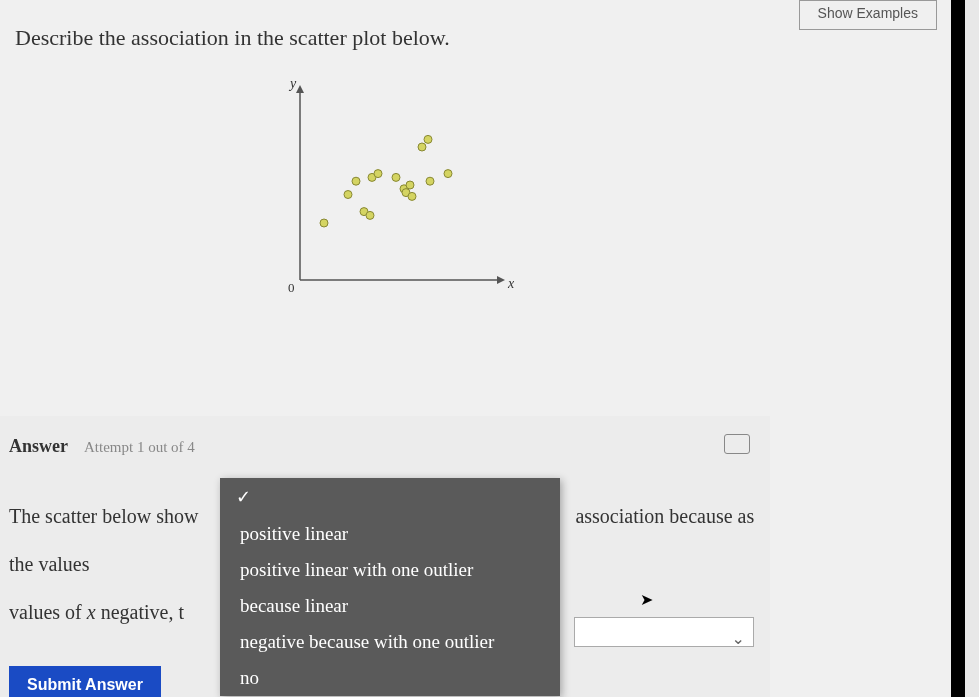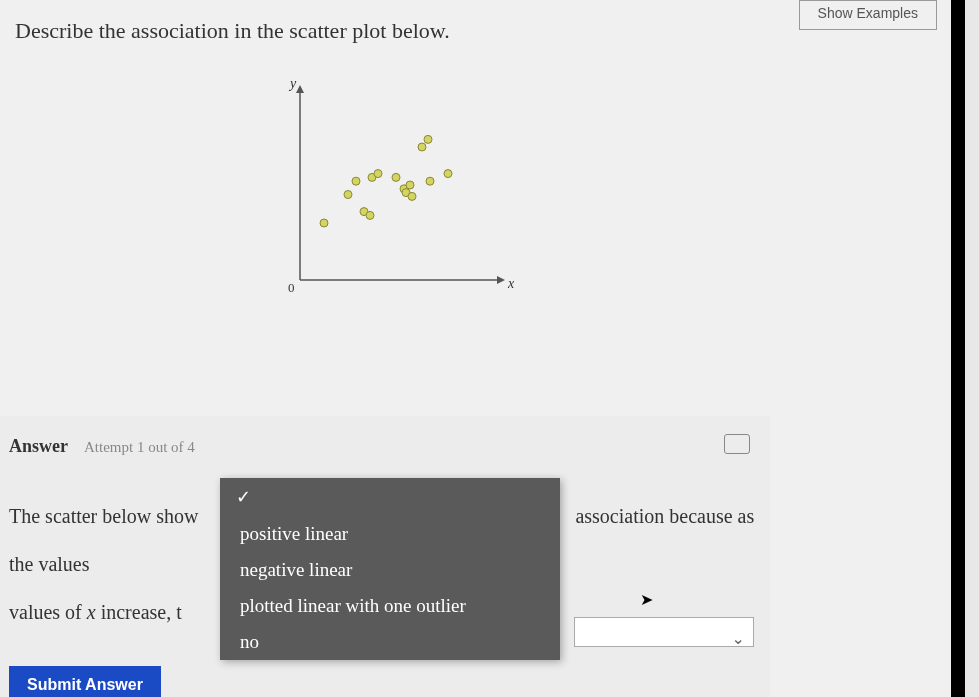--- a/index.html
+++ b/index.html
@@ -25,21 +25,21 @@
       border: 1px solid #999;
       padding: 4px 18px 8px 18px;
       font-family: Arial, sans-serif;
       font-size: 14px;
       color: #555;
       background: #f0f0f0;
       cursor: pointer;
     }
     .question-text {
       position: absolute;
-      top: 18px;
+      top: 25px;
       left: 15px;
       font-size: 22px;
       color: #333;
     }
     .scatter-plot {
       position: absolute;
       top: 80px;
       left: 270px;
       width: 260px;
       height: 230px;
@@ -207,31 +207,32 @@
       <span class="answer-label">Answer</span>
       <span class="attempt-text">Attempt 1 out of 4</span>
       <div class="keyboard-icon"></div>
     </div>
     <div class="sentence-line">
       <span class="text-segment">The scatter below show</span>
       <span class="dropdown-placeholder" style="visibility:hidden;"></span>
       <span style="display:inline-block; width:330px;"></span>
       <span class="text-segment">association because as the values</span>
       <br>
-      <span class="text-segment">values of </span><span class="text-segment text-after-x">x</span><span class="text-segment"> increase, t</span>
+      <span class="text-segment">values of </span><span class="text-segment text-after-x">x</span><span class="text-segment"> negative, t</span>
       <span class="dropdown-second"></span>
     </div>
     <button class="submit-btn">Submit Answer</button>
   </div>
 
   <div class="dropdown-menu">
     <div class="dropdown-item selected">
       <span class="checkmark">✓</span>
     </div>
     <div class="dropdown-item">positive linear</div>
-    <div class="dropdown-item">negative linear</div>
-    <div class="dropdown-item">plotted linear with one outlier</div>
+    <div class="dropdown-item">positive linear with one outlier</div>
+    <div class="dropdown-item">because linear</div>
+    <div class="dropdown-item">negative because with one outlier</div>
     <div class="dropdown-item">no</div>
   </div>
 
   <div class="cursor-arrow">➤</div>
   <div class="right-border"></div>
 </div>
 
 </body></html>

